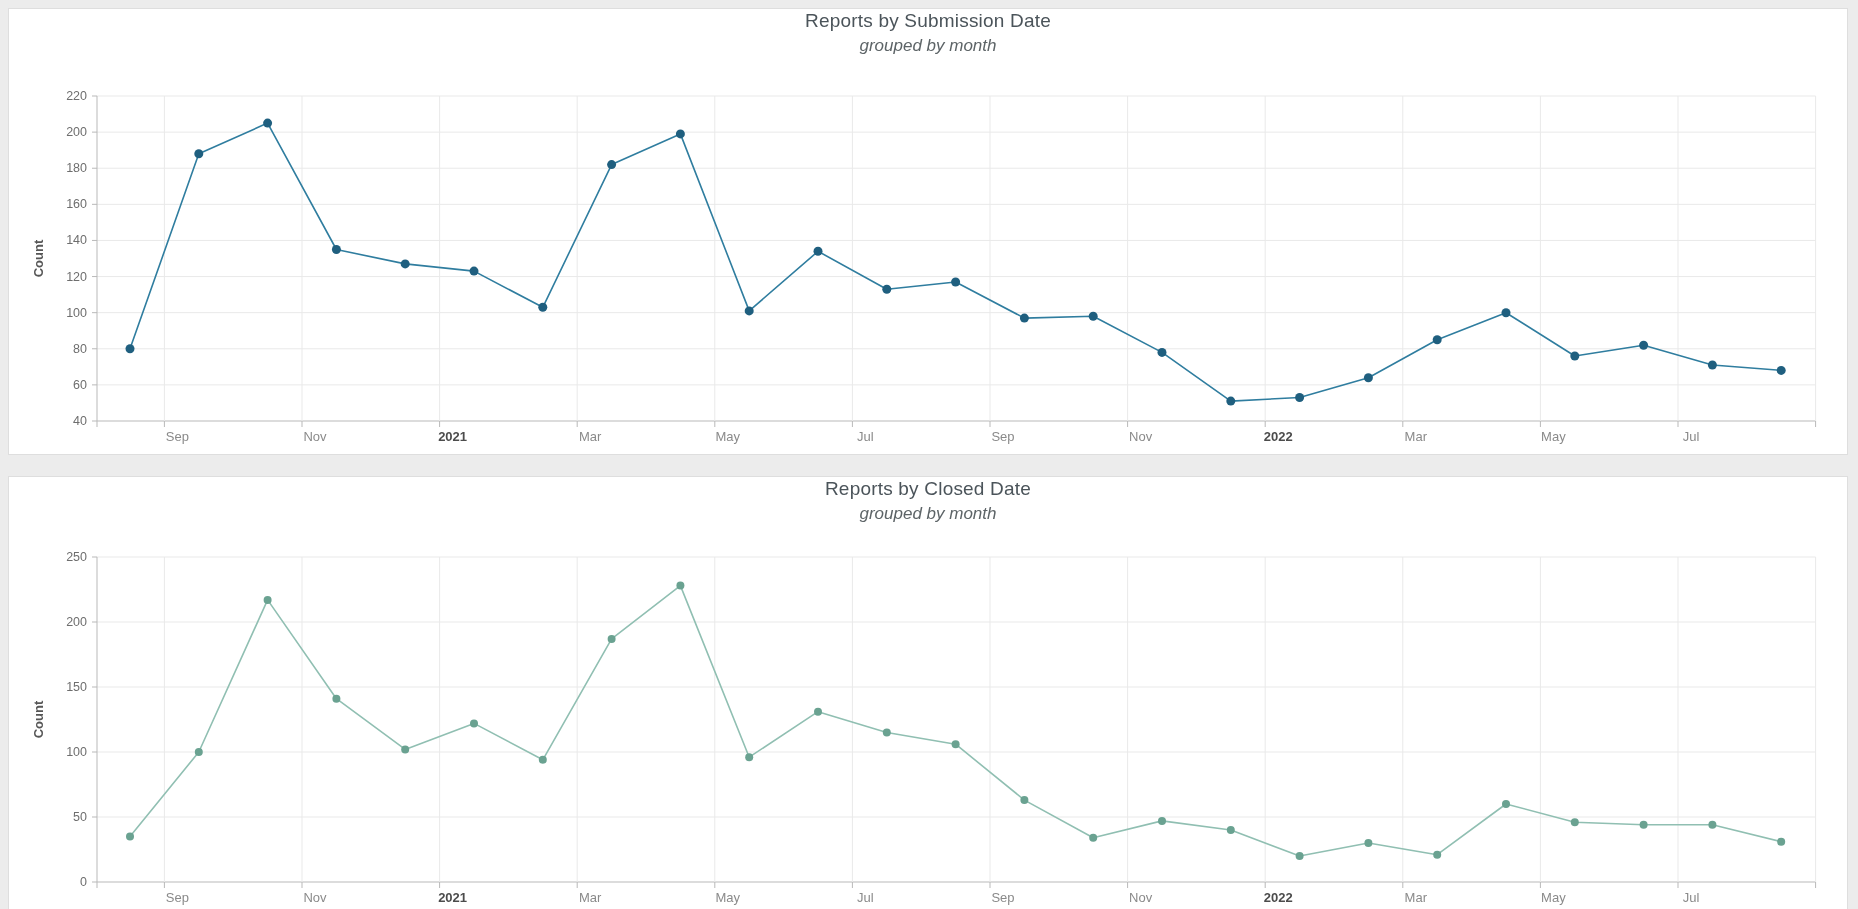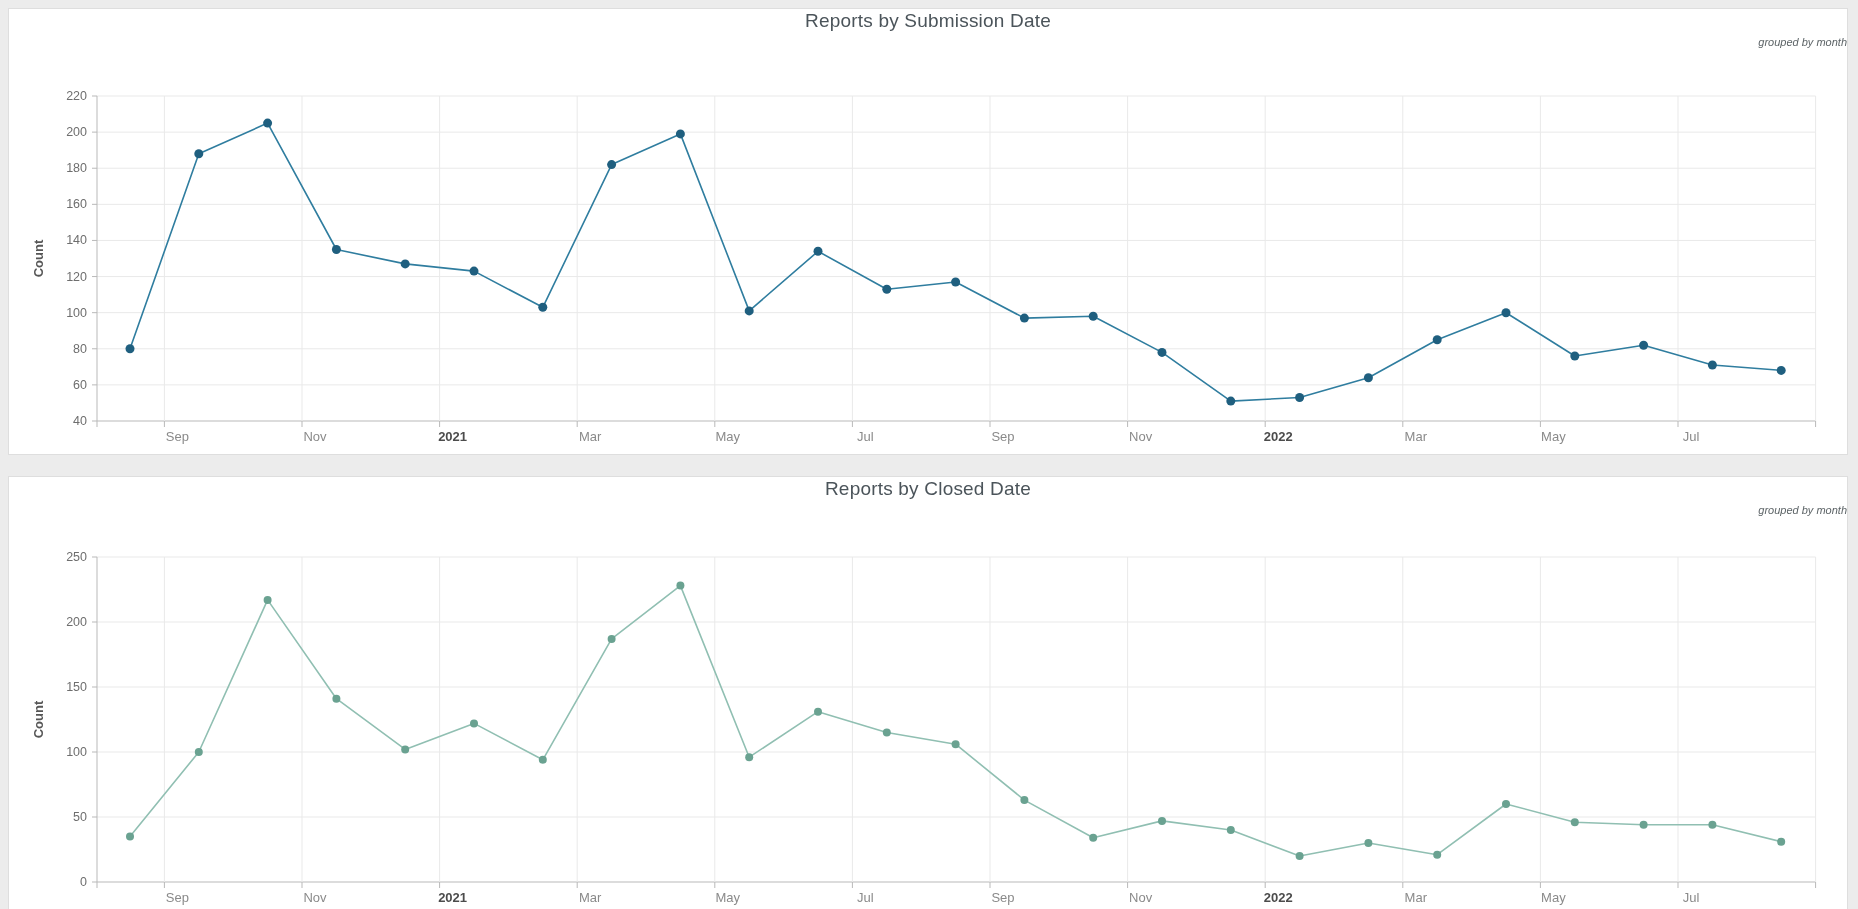--- a/index.html
+++ b/index.html
@@ -25,22 +25,22 @@
     margin: 0;
     padding-top: 1px;
     text-align: center;
     font-size: 19px;
     font-weight: 400;
     color: #4b545a;
     letter-spacing: 0.2px;
   }
   .chart-subtitle {
     margin-top: 4px;
-    text-align: right;
-    font-size: 11px;
+    text-align: center;
+    font-size: 17px;
     font-style: italic;
     color: #5d6467;
   }
   .chart-svg {
     position: absolute;
     top: 0;
     left: 0;
   }
 </style>
 </head>

